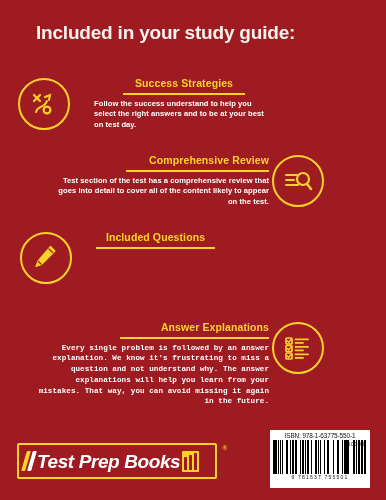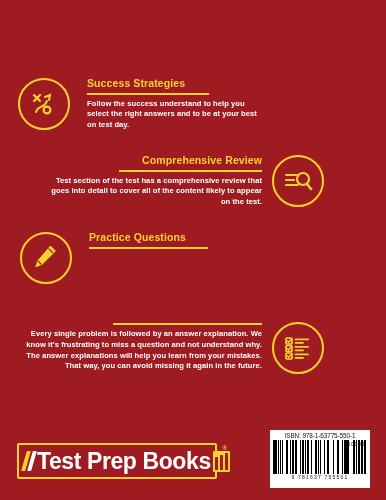--- a/index.html
+++ b/index.html
@@ -55,26 +55,26 @@
     justify-content: center;
     background: transparent;
   }
   .icon-badge svg { display: block; }
 
   .feature-text {
     display: flex;
     flex-direction: column;
   }
   .left-icon .feature-text {
-    margin-left: 17px;
-    align-items: flex-start;
+    margin-left: 24px;
+    align-items: center;
     text-align: left;
   }
   .right-icon .feature-text {
-    margin-right: 10px;
+    margin-right: 3px;
     align-items: flex-end;
     text-align: right;
   }
 
   .feature-title {
     font-size: 10.5px;
     font-weight: 700;
     color: #FFD22A;
     letter-spacing: 0.1px;
     line-height: 1.1;
@@ -103,21 +103,21 @@
   #feature-review         { left: 42px;  top: 155px; width: 282px; }
   #feature-review .title-rule   { width: 143px; }
   #feature-review .feature-body { width: 220px; }
 
   #feature-practice       { left: 20px;  top: 232px; width: 250px; }
   #feature-practice .title-rule { width: 119px; }
   #feature-practice .feature-body { width: 172px; }
 
   #feature-answers        { left: 30px;  top: 322px; width: 294px; }
   #feature-answers .title-rule  { width: 149px; }
-  #feature-answers .feature-body { width: 236px; }
+  #feature-answers .feature-body { width: 236px; font-family: Liberation Mono, monospace; }
 
   
   .logo-block {
     position: absolute;
     left: 17px;
     top: 443px;
     width: 210px;
     height: 42px;
   }
   .logo-frame {
@@ -142,26 +142,27 @@
   .slash {
     width: 4px;
     height: 20px;
     background: #FFD22A;
     transform: skewX(-16deg);
     margin-right: 2px;
     border-radius: 1px;
   }
   .slash.white { background: #FFFFFF; }
   .logo-text {
-    font-size: 23px;
+    font-size: 19px;
     font-weight: 700;
     color: #FFFFFF;
     letter-spacing: -0.4px;
     white-space: nowrap;
     line-height: 1;
+    font-style: italic;
   }
   .logo-bars {
     display: flex;
     align-items: flex-end;
     margin-left: 2px;
     background: #FFD22A;
     padding: 2px 2px 2px 2px;
     border-radius: 1px;
     height: 21px;
     box-sizing: border-box;
@@ -234,20 +235,21 @@
     font-size: 5.2px;
     color: #111;
     letter-spacing: 0.6px;
   }
 </style>
 </head>
 <body>
 
 <div class="page">
 
+  <div class="main-heading">Included in your study guide:</div>
 
   <div class="feature left-icon" id="feature-success">
     <div class="icon-badge">
       <svg width="34" height="34" viewBox="0 0 34 34">
         <g stroke="#FFD22A" stroke-width="2.2" fill="none" stroke-linecap="round">
           <line x1="7" y1="8" x2="13" y2="14"></line>
           <line x1="13" y1="8" x2="7" y2="14"></line>
           <path d="M9 25 C 11 18, 17 22, 20 14" stroke-width="2"></path>
           <path d="M18 10 L 23 8 L 22 13" stroke-width="2"></path>
         </g>
@@ -284,21 +286,21 @@
     <div class="icon-badge">
       <svg width="34" height="34" viewBox="0 0 34 34">
         <g transform="rotate(0 17 17)">
           <path d="M21.5 5.5 L26 10 L12.5 23.5 L7 25.5 L9 20 Z" fill="#FFD22A" stroke="#FFD22A" stroke-width="1.2" stroke-linejoin="round"></path>
           <line x1="9" y1="20" x2="12.5" y2="23.5" stroke="#9E1B22" stroke-width="1.1"></line>
           <line x1="19.5" y1="7.5" x2="24" y2="12" stroke="#9E1B22" stroke-width="1.1"></line>
         </g>
       </svg>
     </div>
     <div class="feature-text">
-      <div class="feature-title">Practice Questions</div>
+      <div class="feature-title">Included Questions</div>
       <div class="title-rule"></div>
     </div>
   </div>
 
   <div class="feature right-icon" id="feature-answers">
     <div class="icon-badge">
       <svg width="34" height="34" viewBox="0 0 34 34">
         <g fill="none" stroke="#FFD22A" stroke-width="1.7">
           <rect x="5" y="7" width="6" height="6" rx="1"></rect>
           <rect x="5" y="14.5" width="6" height="6" rx="1"></rect>
@@ -313,20 +315,21 @@
           <line x1="14.5" y1="8.4" x2="27" y2="8.4"></line>
           <line x1="14.5" y1="11.8" x2="22" y2="11.8"></line>
           <line x1="14.5" y1="15.9" x2="27" y2="15.9"></line>
           <line x1="14.5" y1="19.3" x2="22" y2="19.3"></line>
           <line x1="14.5" y1="23.4" x2="27" y2="23.4"></line>
           <line x1="14.5" y1="26.8" x2="22" y2="26.8"></line>
         </g>
       </svg>
     </div>
     <div class="feature-text">
+      <div class="feature-title">Answer Explanations</div>
       <div class="title-rule"></div>
       <div class="feature-body">Every single problem is followed by an answer explanation. We know it's frustrating to miss a question and not understand why. The answer explanations will help you learn from your mistakes. That way, you can avoid missing it again in the future.</div>
     </div>
   </div>
 
   <div class="logo-block">
     <div class="logo-frame">
       <span class="logo-slashes">
         <span class="slash"></span>
         <span class="slash white"></span>

